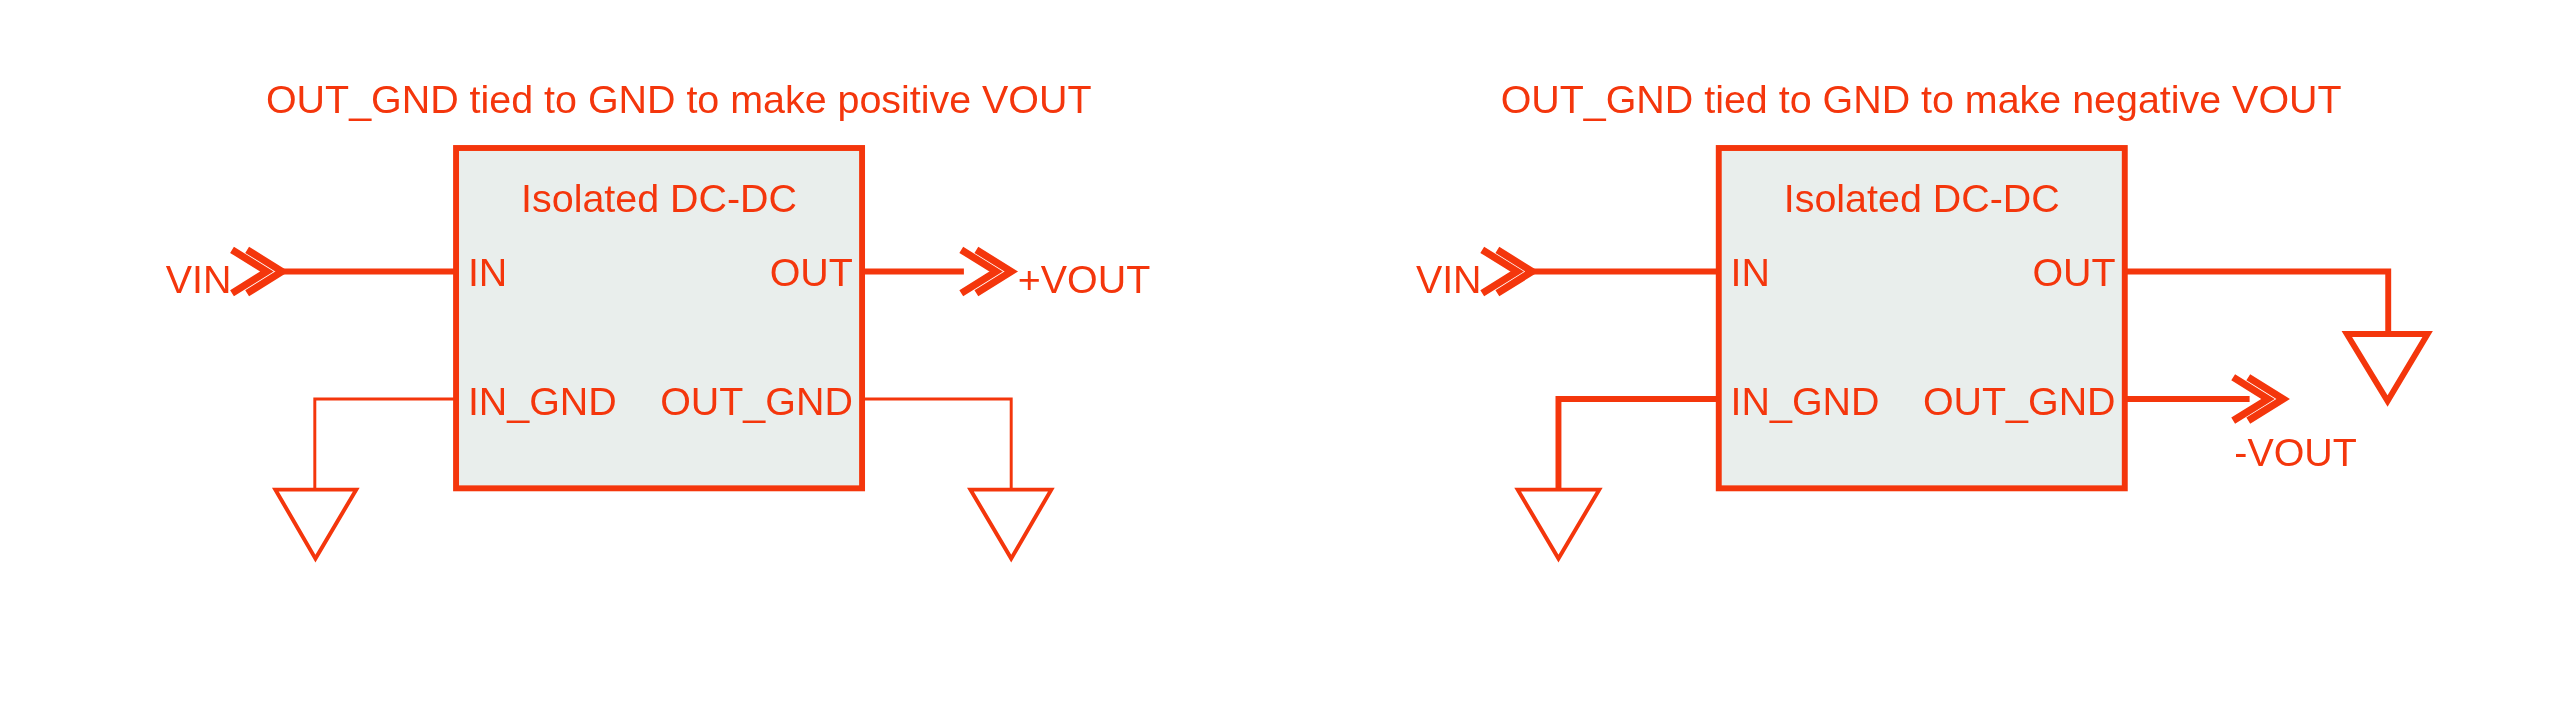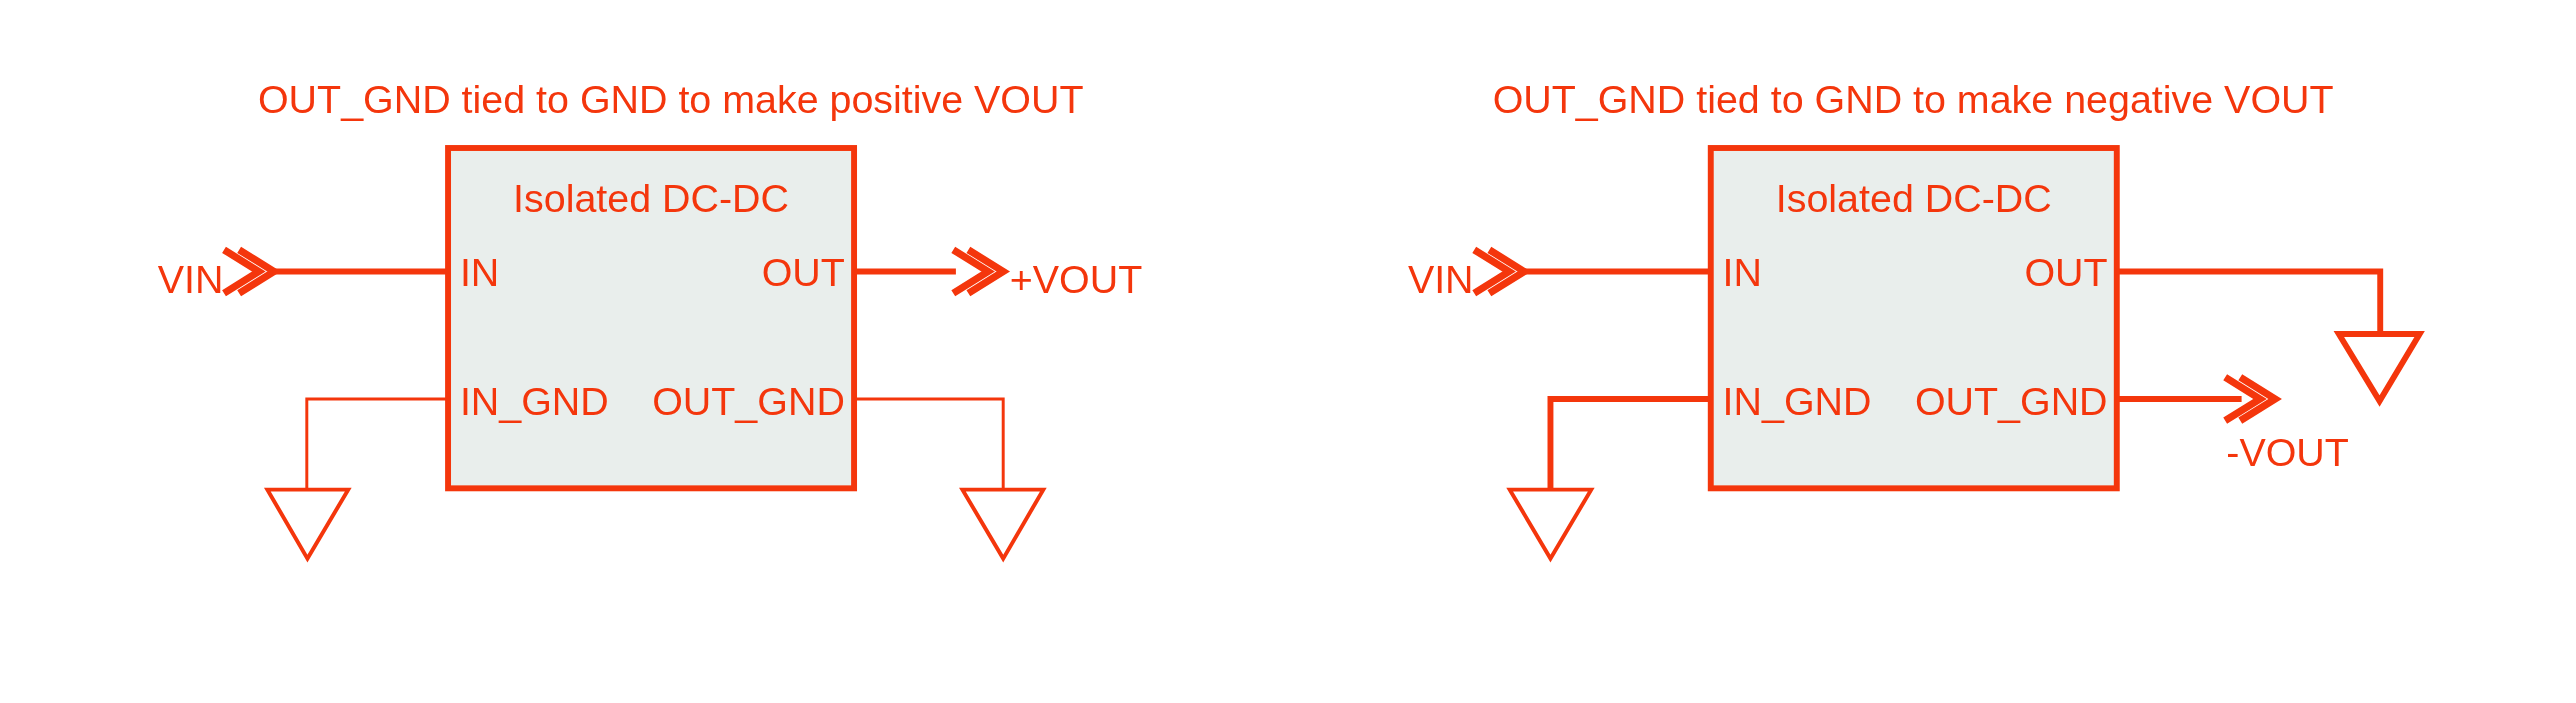--- a/index.html
+++ b/index.html
@@ -6,20 +6,21 @@
     margin: 0;
     padding: 0;
     background: var(--bg, #ffffff);
   }
   .canvas-wrap {
     position: relative;
     width: 2444px;
     height: 704px;
     background: var(--bg, #ffffff);
     font-family: "Liberation Sans", sans-serif;
+    margin-left: 8px;
   }
   svg text {
     font-family: "Liberation Sans", sans-serif;
     fill: var(--accent, #f4360c);
   }
   .title-text   { font-size: 60px; }
   .block-text   { font-size: 60px; }
   .pin-text     { font-size: 60px; }
   .net-text     { font-size: 60px; }
   .block-rect   { fill: var(--blockfill, #e9eeec); stroke: var(--accent, #f4360c); stroke-width: 9; }

